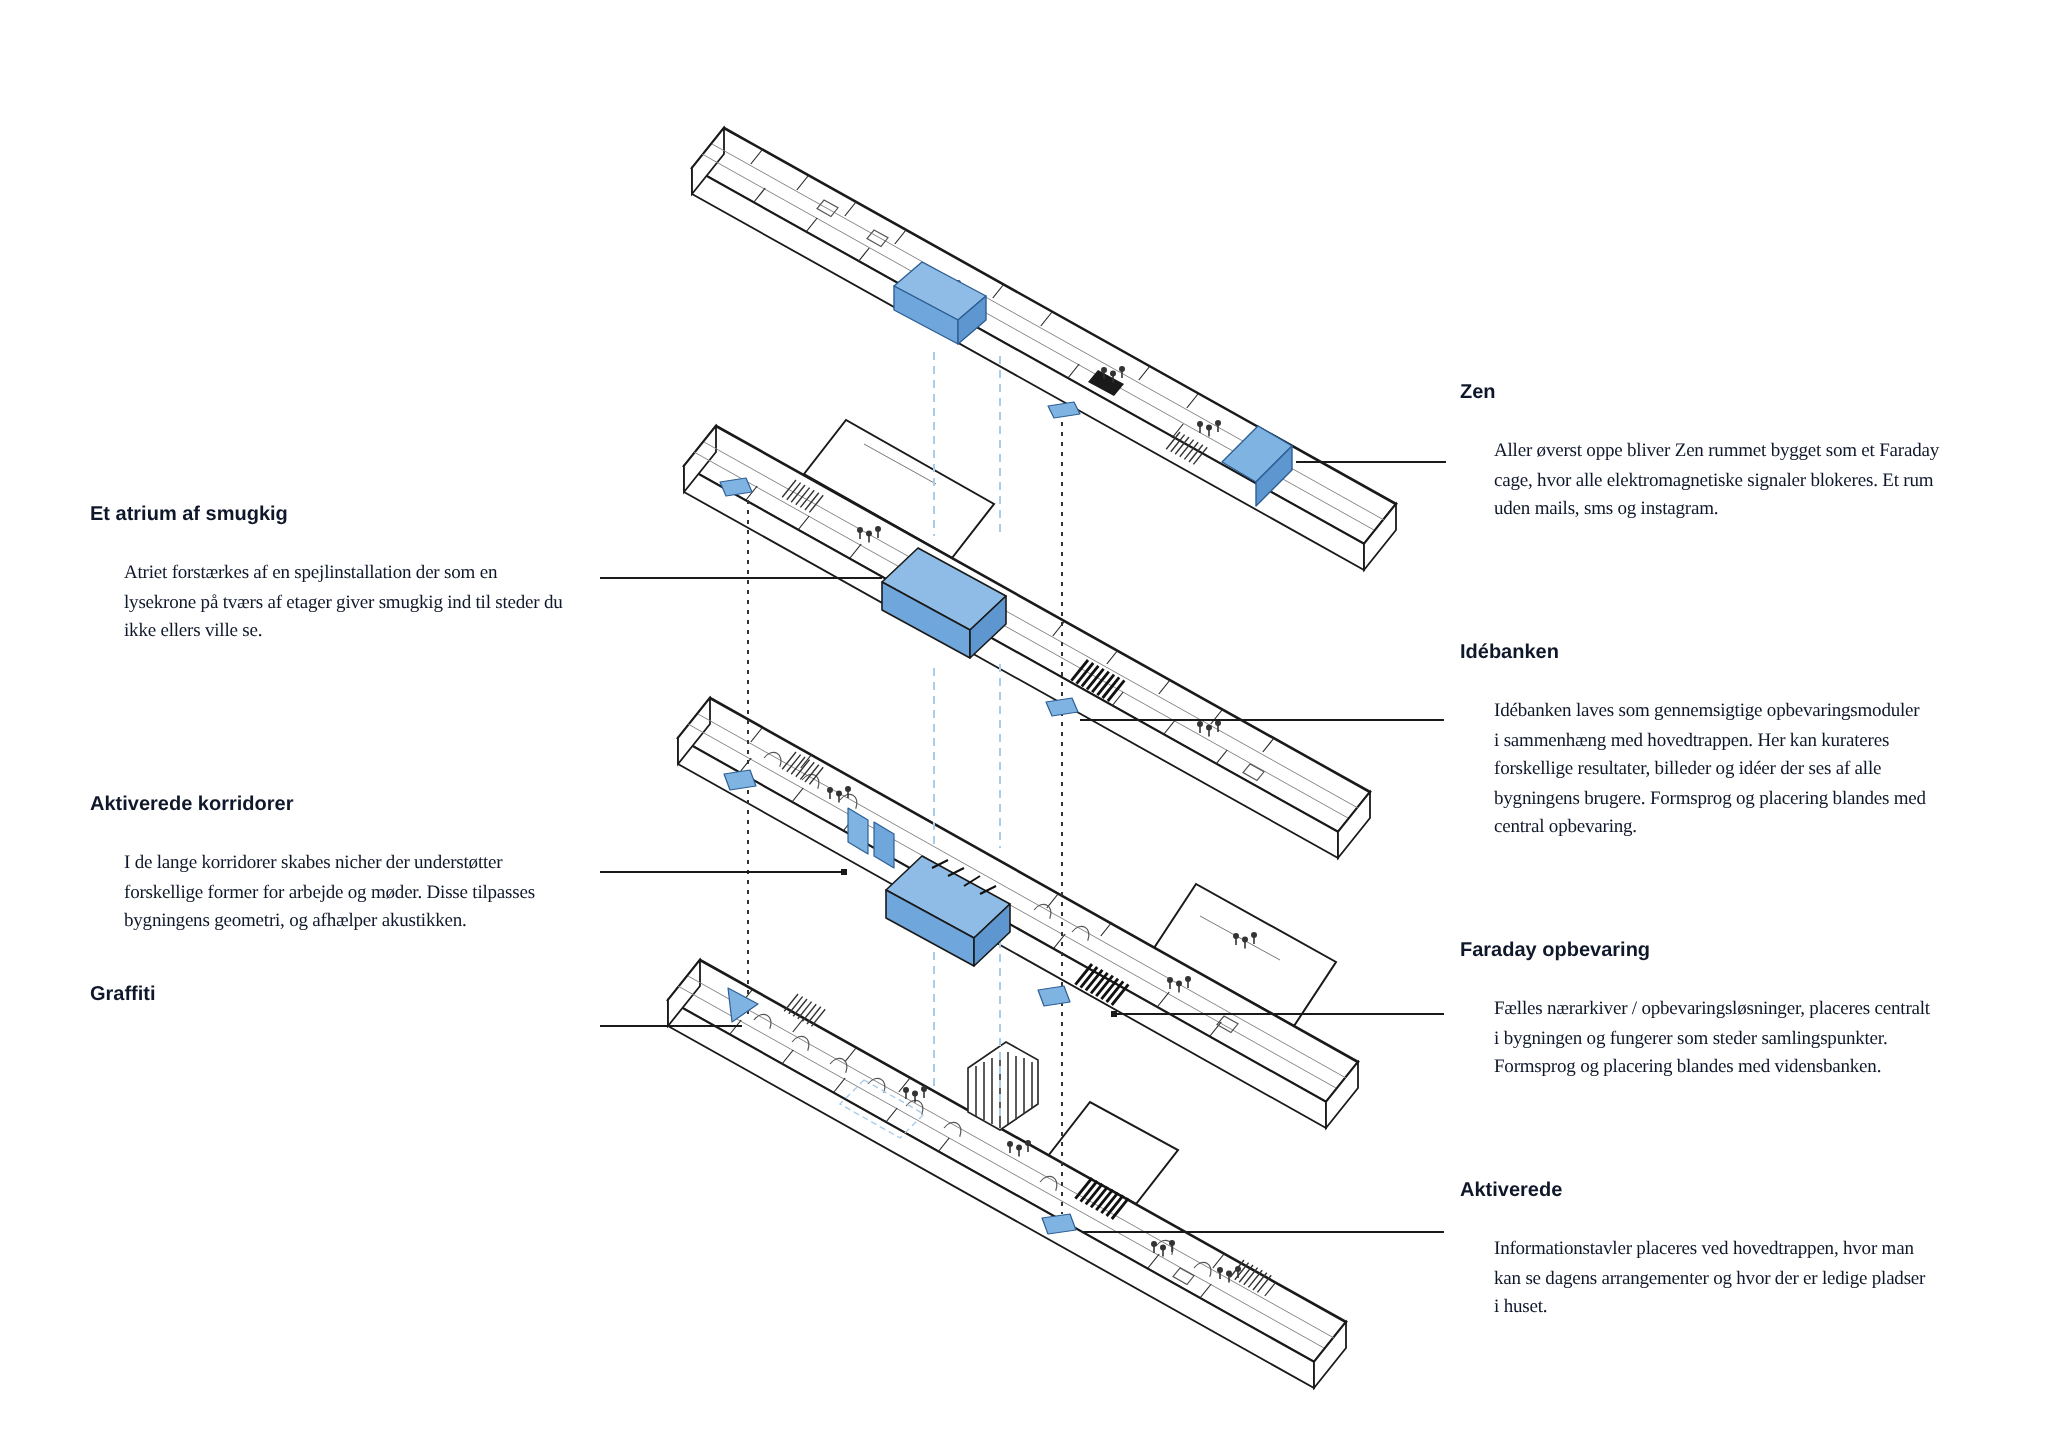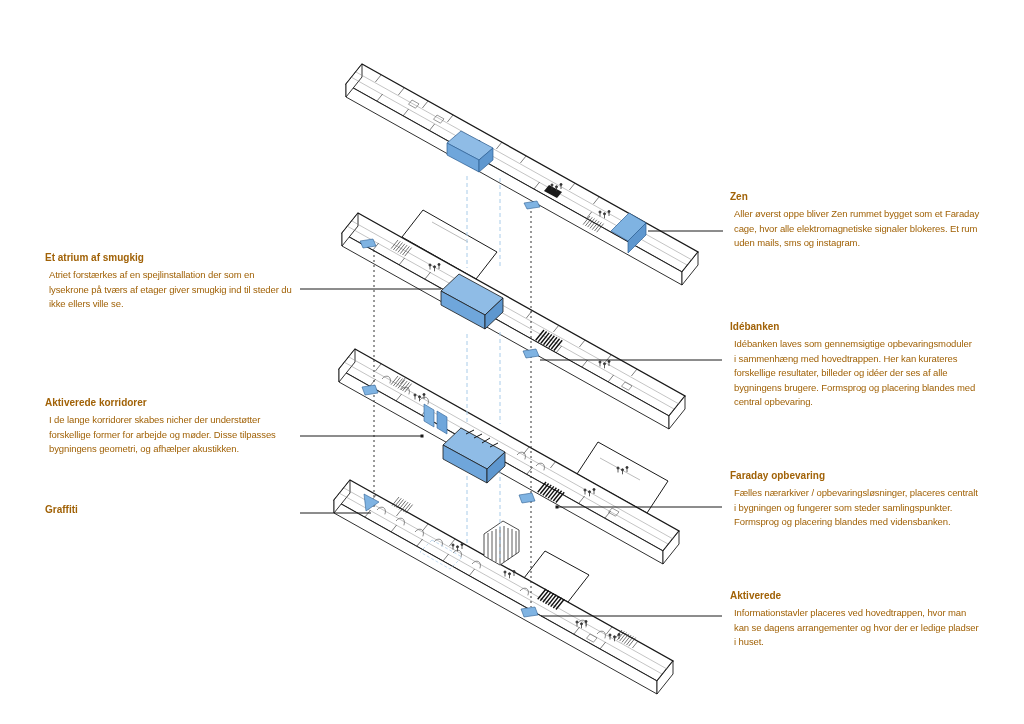--- a/index.html
+++ b/index.html
@@ -1,22 +1,22 @@
 <!DOCTYPE html>
 <html><head>
 <meta charset="utf-8">
 <title>Diagram</title>
 <style>
   html,body{margin:0;padding:0;background:#fff;}
   .canvas{position:relative;width:1024px;height:724px;background:#ffffff;overflow:hidden;
           font-family:"Liberation Sans",sans-serif;color:#111;}
   .diagram-svg{position:absolute;left:0;top:0;}
-  .note{position:absolute;color:#a16207;}
+  .note{position:absolute;color:#0f172a;}
   .note h3{font-size:10px;font-weight:bold;margin:0 0 5px 0;letter-spacing:0;}
-  .note p{font-size:9.5px;line-height:14.5px;margin:4px;white-space:pre-line;letter-spacing:-0.1px;}
+  .note p{font-size:9.5px;line-height:14.5px;margin:17px;white-space:pre-line;letter-spacing:-0.1px;font-family:Liberation Serif, serif;}
   .note.left{width:320px;}
   .note.right{width:292px;}
 </style>
 </head>
 <body>
 
 <div class="canvas">
 
 <svg class="diagram-svg" width="1024" height="724" viewBox="0 0 1024 724">
   <defs>
@@ -254,21 +254,21 @@
     <p>Atriet forstærkes af en spejlinstallation der som en
 lysekrone på tværs af etager giver smugkig ind til steder du
 ikke ellers ville se.</p>
   </div>
   <div class="note left" style="left:45px;top:397px">
     <h3>Aktiverede korridorer</h3>
     <p>I de lange korridorer skabes nicher der understøtter
 forskellige former for arbejde og møder. Disse tilpasses
 bygningens geometri, og afhælper akustikken.</p>
   </div>
-  <div class="note left" style="left:45px;top:504px">
+  <div class="note left" style="left:45px;top:492px">
     <h3>Graffiti</h3>
   </div>
 
   <div class="note right" style="left:730px;top:191px">
     <h3>Zen</h3>
     <p>Aller øverst oppe bliver Zen rummet bygget som et Faraday
 cage, hvor alle elektromagnetiske signaler blokeres. Et rum
 uden mails, sms og instagram.</p>
   </div>
   <div class="note right" style="left:730px;top:321px">

